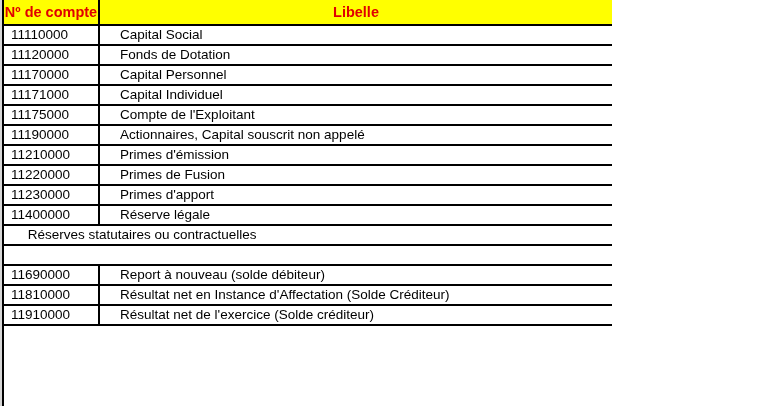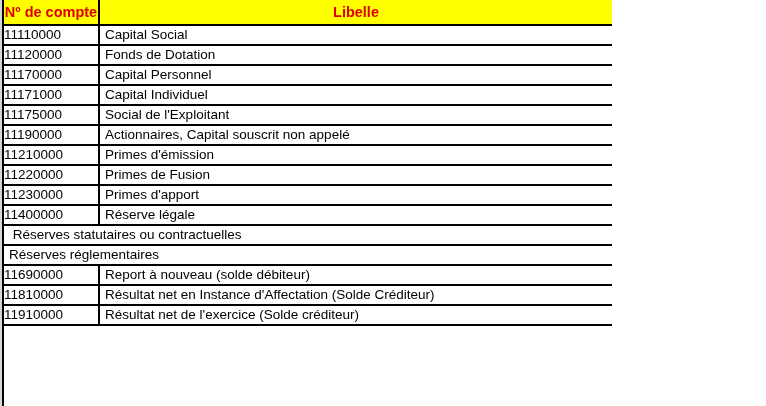--- a/index.html
+++ b/index.html
@@ -48,24 +48,25 @@
     box-sizing: border-box;
     overflow: hidden;
     white-space: pre;
     display: flex;
     align-items: center;
   }
   .c1 {
     flex: 0 0 96px;
     width: 96px;
     border-right: 2px solid #000000;
+    padding-left: 7px;
   }
   .c2 {
     flex: 1 1 auto;
-    padding-left: 5px;
+    padding-left: 20px;
   }
   .header .cell {
     justify-content: center;
     padding-left: 0;
     font-weight: bold;
     font-size: 14.5px;
     color: #e00000;
   }
   .data .cell {
     font-size: 13.5px;
@@ -99,21 +100,21 @@
     <div class="cell c2">Capital Personnel</div>
   </div>
 
   <div class="row data">
     <div class="cell c1">11171000</div>
     <div class="cell c2">Capital Individuel</div>
   </div>
 
   <div class="row data">
     <div class="cell c1">11175000</div>
-    <div class="cell c2">Social de l'Exploitant</div>
+    <div class="cell c2">Compte de l'Exploitant</div>
   </div>
 
   <div class="row data">
     <div class="cell c1">11190000</div>
     <div class="cell c2">Actionnaires, Capital souscrit non appelé</div>
   </div>
 
   <div class="row data">
     <div class="cell c1">11210000</div>
     <div class="cell c2">Primes d'émission</div>
@@ -134,21 +135,20 @@
     <div class="cell c1">11400000</div>
     <div class="cell c2">Réserve légale</div>
   </div>
 
   <div class="row data">
     <div class="cell c2"> Réserves statutaires ou contractuelles</div>
   </div>
 
 
   <div class="row data">
-    <div class="cell c2">Réserves réglementaires</div>
   </div>
 
 
   <div class="row data">
     <div class="cell c1">11690000</div>
     <div class="cell c2">Report à nouveau (solde débiteur)</div>
   </div>
 
   <div class="row data">
     <div class="cell c1">11810000</div>

